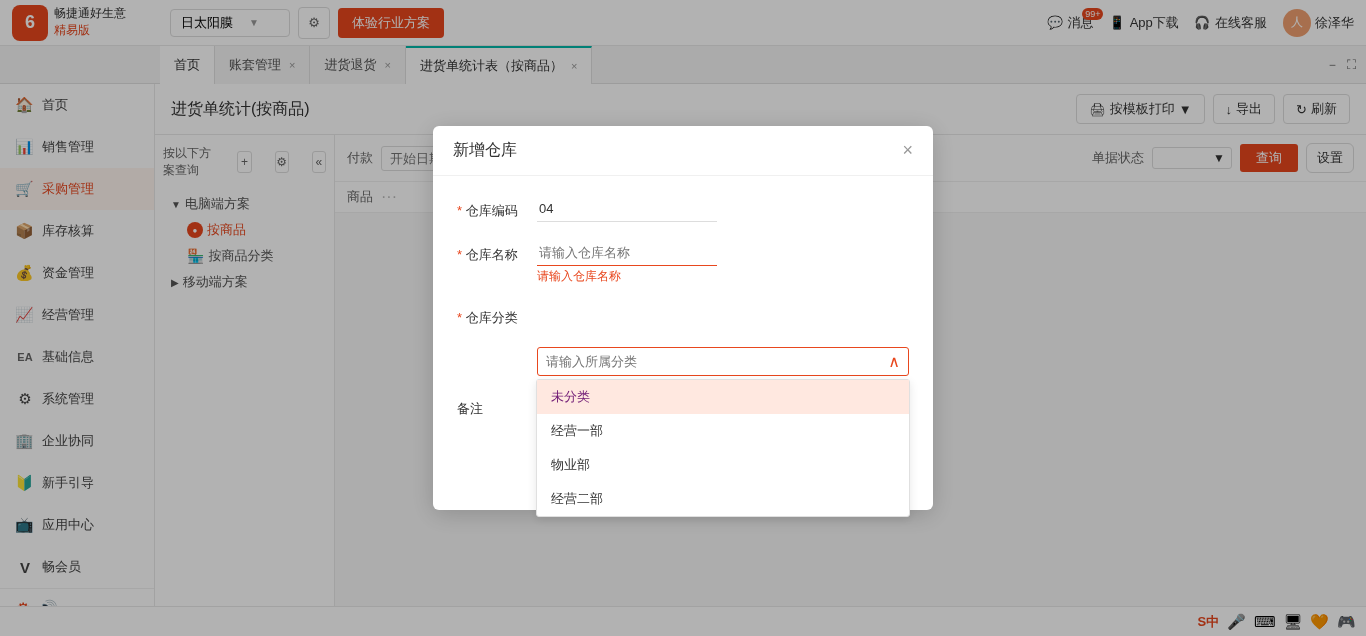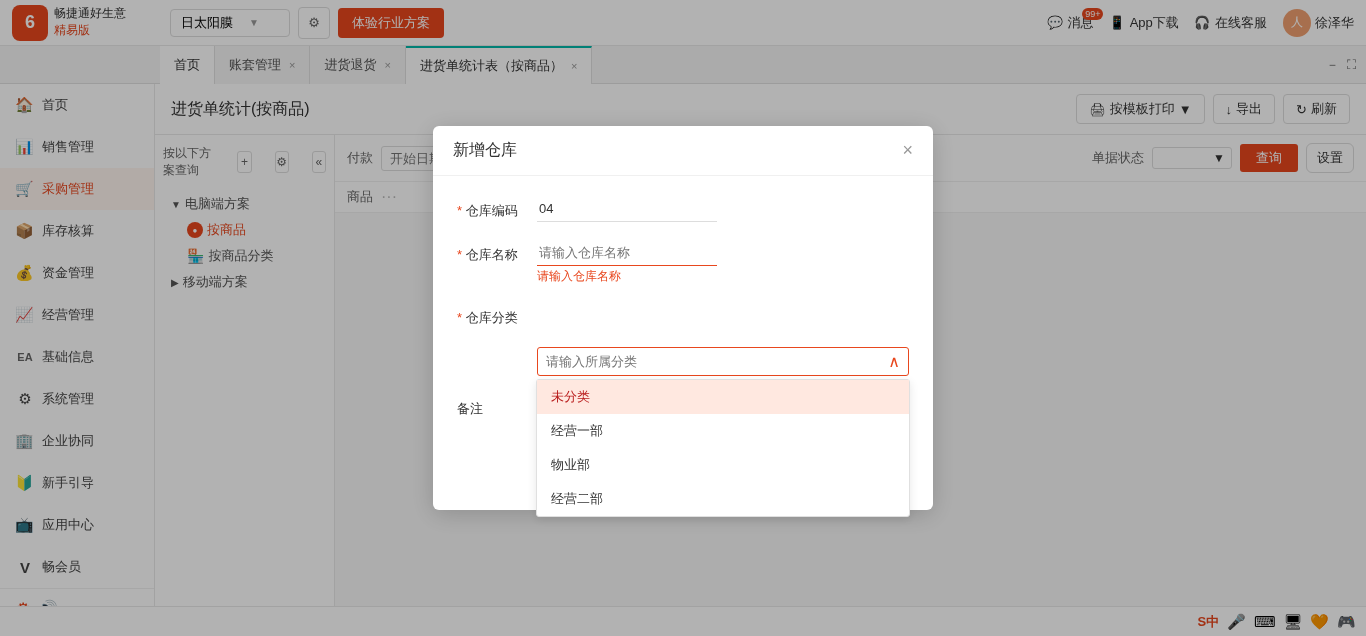--- a/index.html
+++ b/index.html
@@ -220,21 +220,21 @@
       background: #fff;
       border: 1px solid #e0e0e0;
       border-radius: 3px;
       box-shadow: 0 3px 10px rgba(0,0,0,0.1);
       z-index: 200;
     }
     .dropdown-item {
       padding: 8px 14px;
       cursor: pointer; font-size: 13px; color: #333;
     }
-    .dropdown-item.selected { background: #ffe8e0; color: #b91c1c; }
+    .dropdown-item.selected { background: #ffe8e0; color: #701a75; }
 
     .dialog-footer {
       display: flex; justify-content: flex-end;
       padding: 0 24px; gap: 10px;
     }
     .btn-save {
       background: #e8471e; color: white; border: none;
       border-radius: 3px; padding: 7px 24px; cursor: pointer; font-size: 13px;
     }
 

